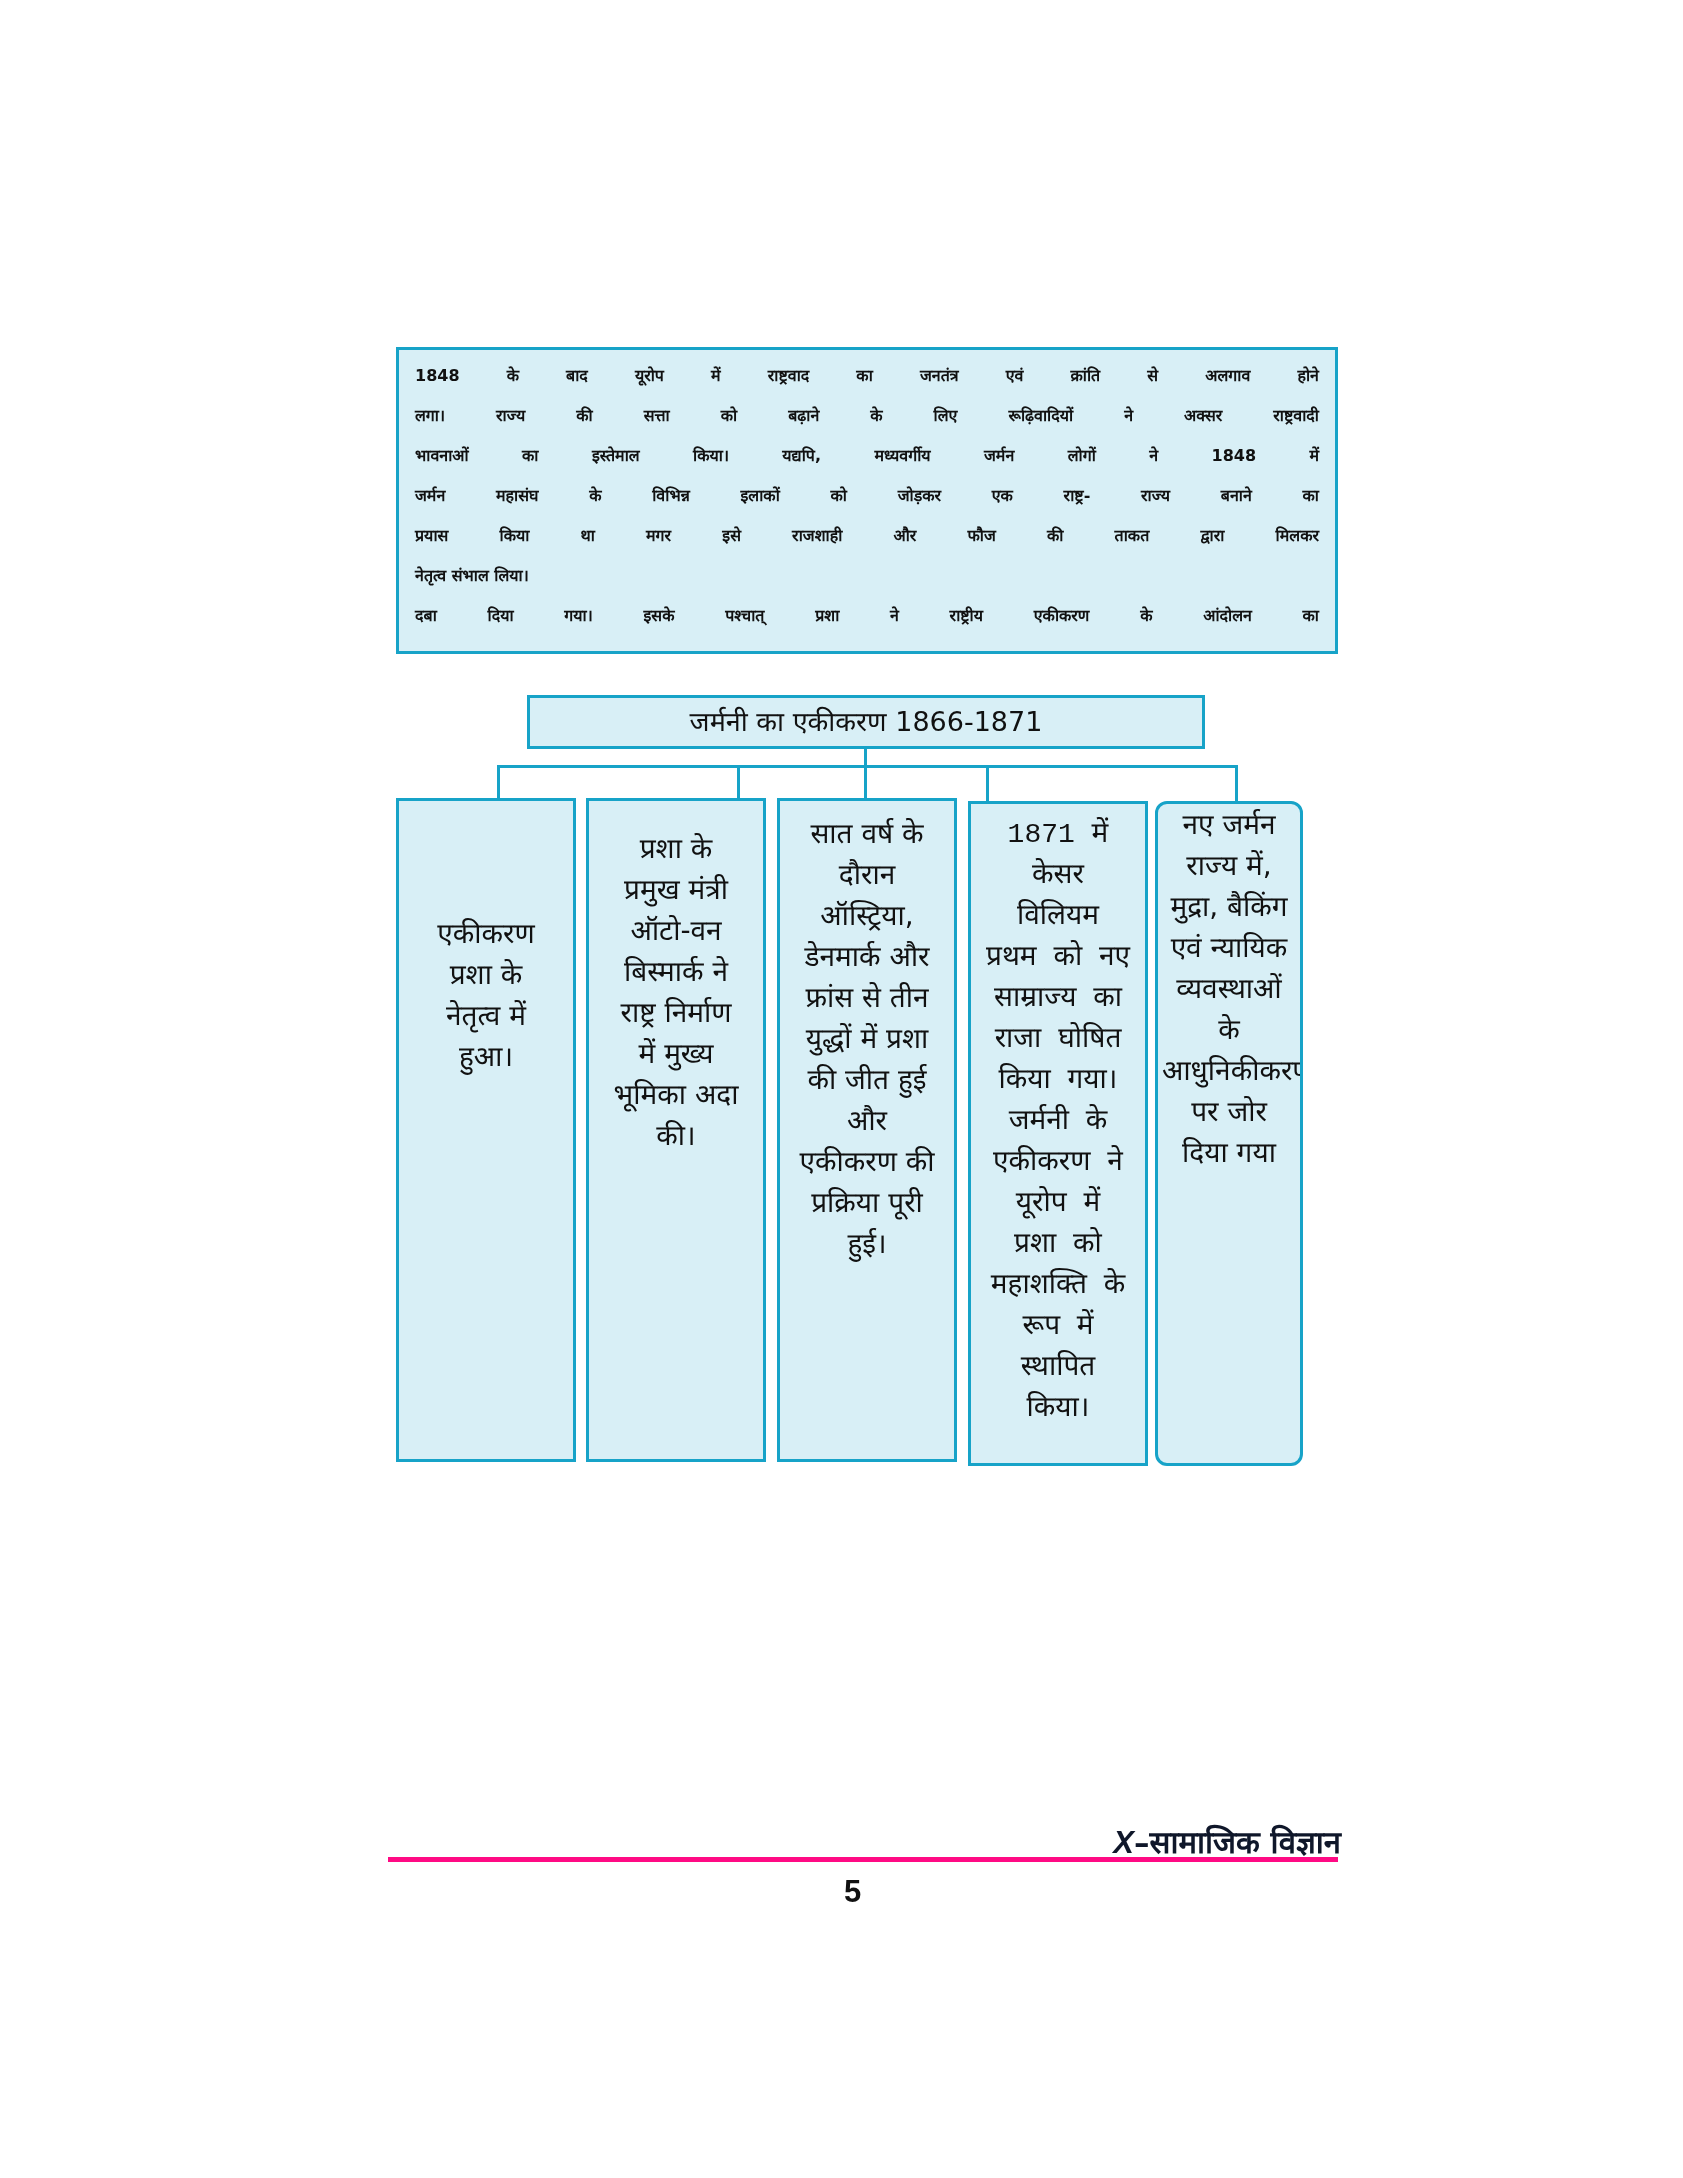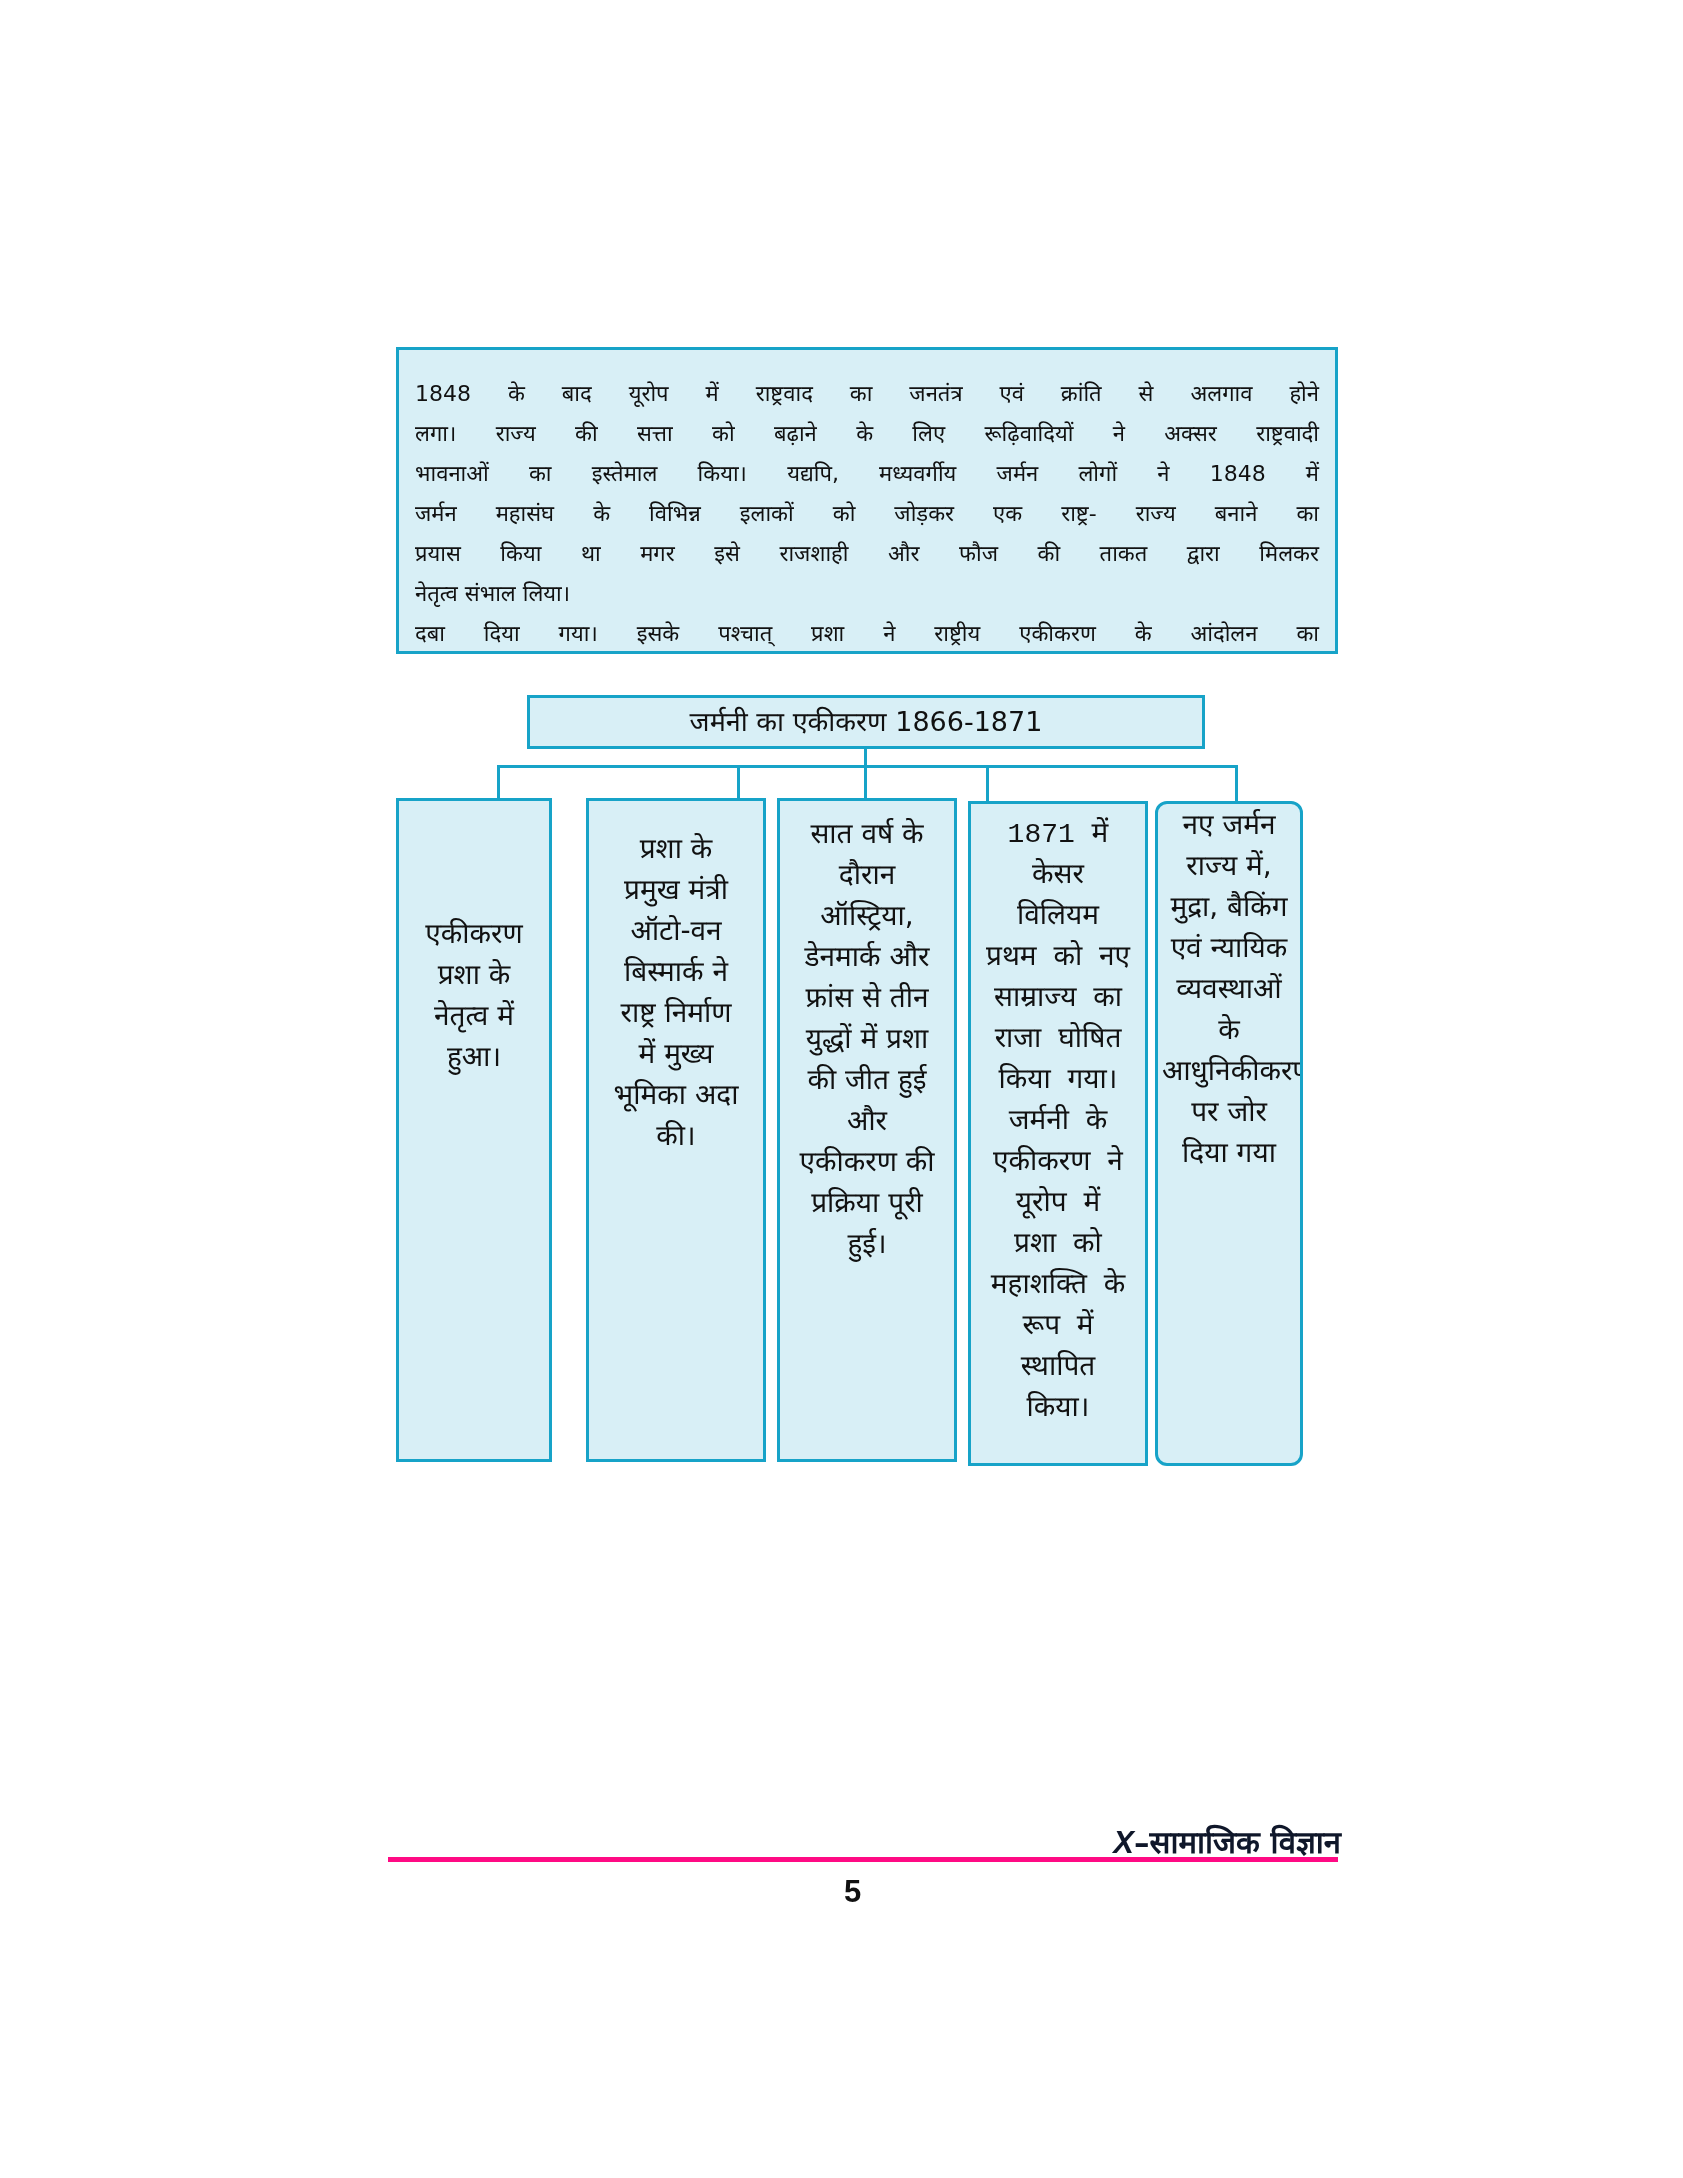--- a/index.html
+++ b/index.html
@@ -7,23 +7,24 @@
     width:1683px; height:2178px; position:relative; background:#ffffff;
     font-family:"DejaVu Sans", sans-serif; color:#111;
     overflow:hidden;
   }
   .box {
     position:absolute; box-sizing:border-box;
     background:#d8eff6; border:3px solid #17a3c8;
   }
   .intro {
     left:396px; top:347px; width:942px; height:307px;
-    padding:24px 16px 0 16px;
-    font-size:22px; line-height:40px; text-align:justify;
+    padding:6px 16px 0 16px;
+    font-size:16px; line-height:40px; text-align:justify;
     text-align-last:left;
+    font-weight:bold;
   }
   .intro .ln { display:block; white-space:nowrap; text-align:justify; text-align-last:justify; }
   .intro .ln.last { text-align-last:left; }
   .heading {
     left:527px; top:695px; width:678px; height:54px;
     text-align:center; font-size:27px; line-height:48px;
   }
   .conn { position:absolute; background:#17a3c8; }
   .col {
     top:798px; height:664px;
@@ -65,21 +66,21 @@
 </div>
 
 <div class="conn" style="left:864px; top:748px; width:3px; height:19px;"></div>
 <div class="conn" style="left:497px; top:765px; width:741px; height:3px;"></div>
 <div class="conn" style="left:497px; top:765px; width:3px; height:34px;"></div>
 <div class="conn" style="left:737px; top:765px; width:3px; height:34px;"></div>
 <div class="conn" style="left:864px; top:765px; width:3px; height:34px;"></div>
 <div class="conn" style="left:986px; top:765px; width:3px; height:37px;"></div>
 <div class="conn" style="left:1235px; top:765px; width:3px; height:37px;"></div>
 
-<div class="box col" style="left:396px; width:156px; padding-top:112px;">
+<div class="box col" style="left:396px; width:180px; padding-top:112px;">
   <span class="ln">एकीकरण</span>
   <span class="ln">प्रशा के</span>
   <span class="ln">नेतृत्व में</span>
   <span class="ln">हुआ।</span>
 </div>
 
 <div class="box col" style="left:586px; width:180px; padding-top:27px;">
   <span class="ln">प्रशा के</span>
   <span class="ln">प्रमुख मंत्री</span>
   <span class="ln">ऑटो-वन</span>

